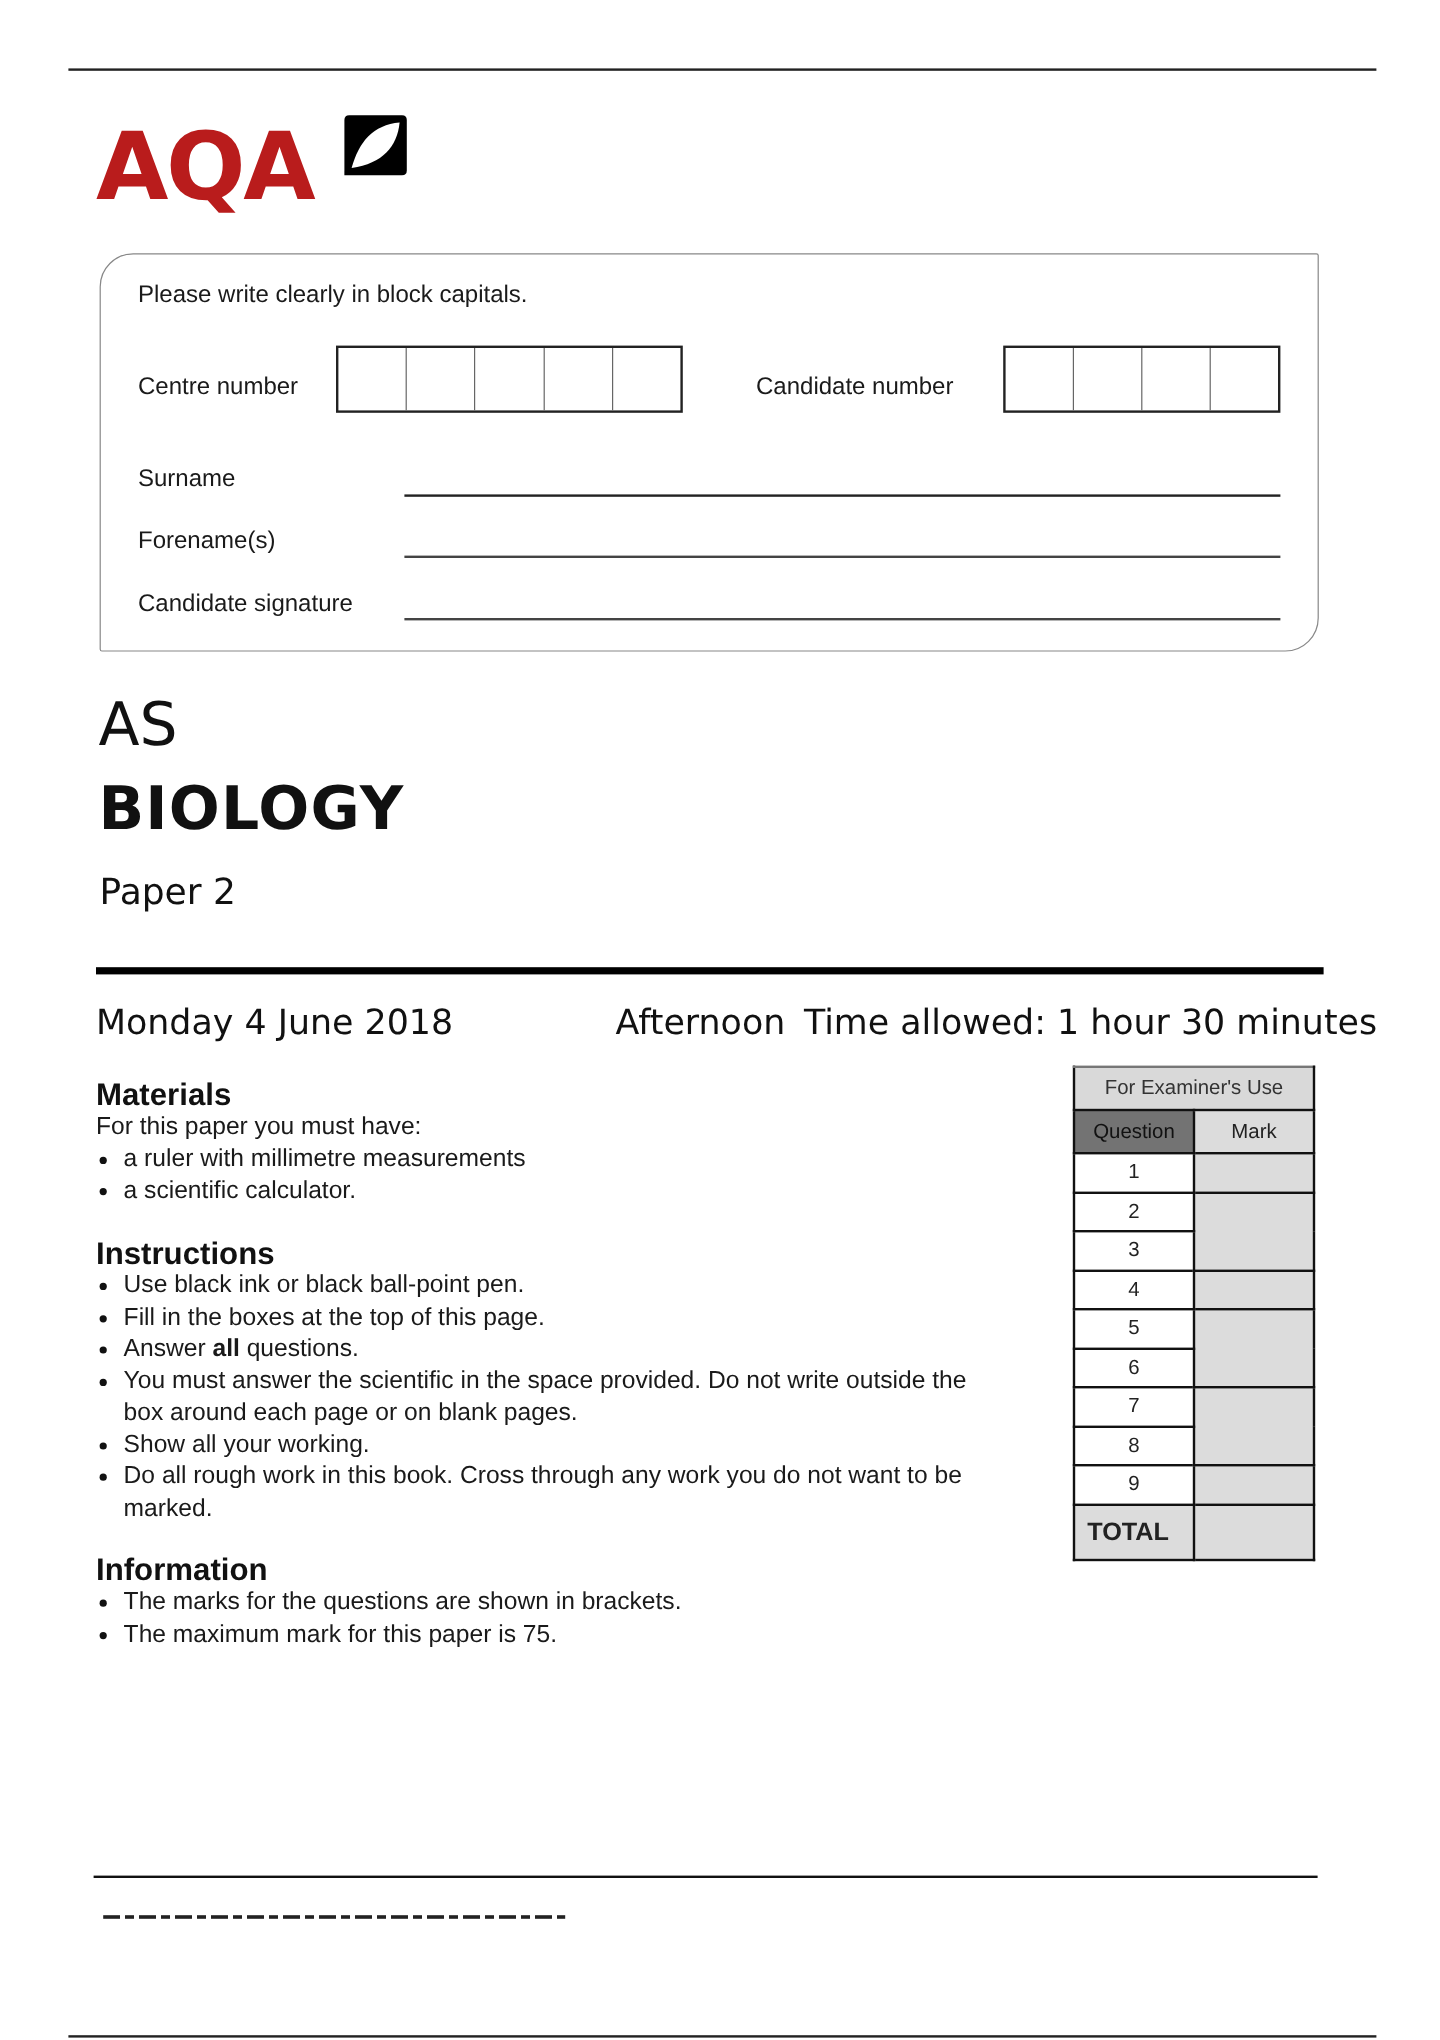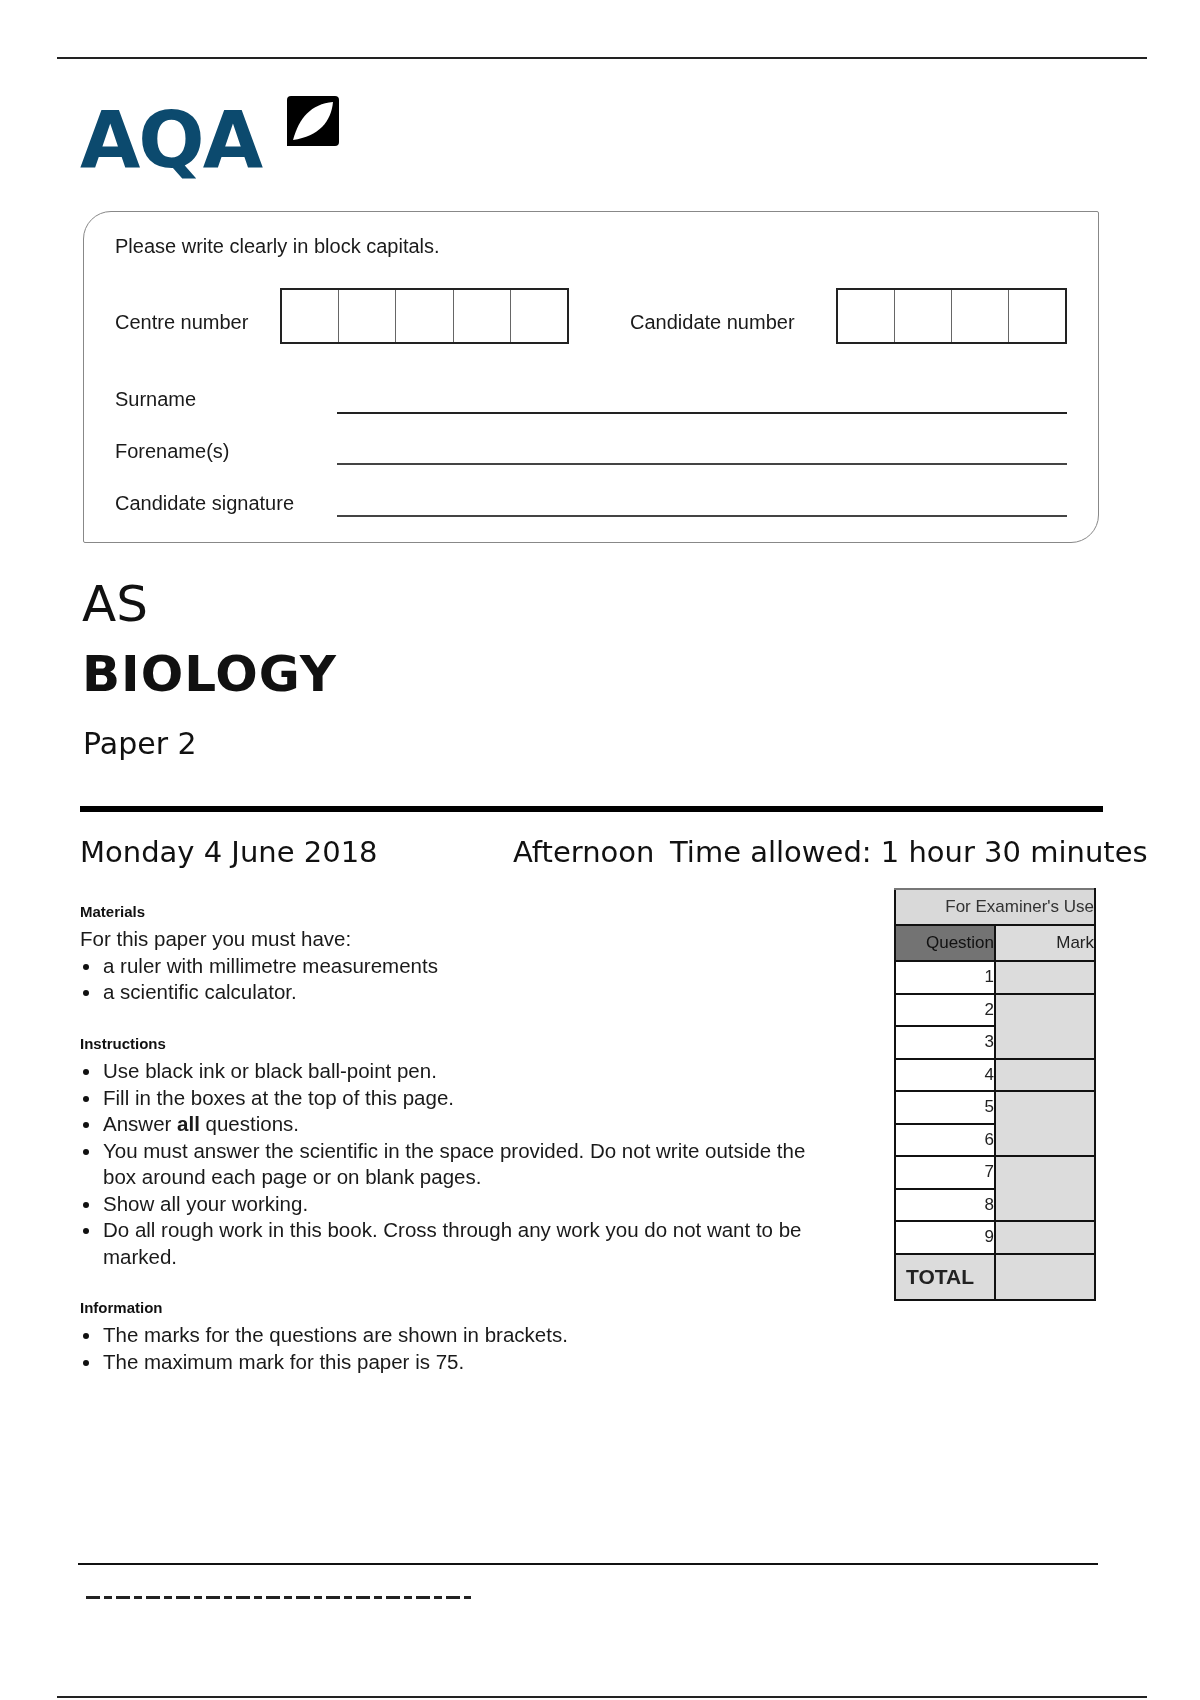--- a/index.html
+++ b/index.html
@@ -9,21 +9,21 @@
   }
   .abs { position: absolute; }
   .rule-top { left: 57px; top: 57px; width: 1090px; height: 2px; background: #222; }
   .rule-bottom { left: 57px; top: 1696px; width: 1090px; height: 2px; background: #222; }
 
   
   .logo { left: 80px; top: 88px; width: 270px; height: 100px; }
   .logo-text {
     position: absolute; left: 0; top: 12px;
     font-family: "DejaVu Sans", sans-serif; font-weight: bold; font-size: 78px;
-    letter-spacing: -2px; line-height: 80px; color: #0c4a6e;
+    letter-spacing: -2px; line-height: 80px; color: #b91c1c;
   }
   .logo-mark { position: absolute; left: 205px; top: 4px; width: 56px; height: 56px; }
 
   
   .form-box {
     left: 83px; top: 211px; width: 1016px; height: 332px;
     border: 1.5px solid #888; border-top-left-radius: 28px; border-bottom-right-radius: 28px;
     border-top-right-radius: 2px; border-bottom-left-radius: 2px; box-sizing: border-box;
   }
   .form-text { font-size: 20px; color: #1a1a1a; }
@@ -57,39 +57,39 @@
     font-size: 30px; line-height: 40px; color: #111;
   }
   .thick-rule { left: 80px; top: 806px; width: 1023px; height: 6px; background: #000; }
   .meta { top: 832px; font-family: "DejaVu Sans", sans-serif; font-size: 29px; line-height: 40px; color: #111; }
   .meta-date { left: 80px; }
   .meta-session { left: 472px; margin-left: 41px; }
   .meta-time { left: 670px; }
 
   
   .section { left: 80px; width: 760px; font-size: 20.5px; line-height: 26.5px; color: #1a1a1a; }
-  .section h3 { margin: 0; font-size: 15px; font-weight: bold; line-height: 28px; color: #111; }
+  .section h3 { margin: 0; font-size: 26px; font-weight: bold; line-height: 28px; color: #111; }
   .section p { margin: 0; }
   .section ul { list-style: none; margin: 0; padding: 0; }
   .section li { position: relative; padding-left: 23px; }
   .section li::before {
     content: ""; position: absolute; left: 3px; top: 11px;
     width: 6px; height: 6px; border-radius: 50%; background: #111;
   }
   .materials { top: 898px; }
   .instructions { top: 1030px; }
   .information { top: 1294px; }
 
   
   .exam-table {
     left: 894px; top: 888px; width: 202px;
     border-collapse: collapse; font-size: 17px; color: #222;
   }
   .exam-table td {
-    border: 2px solid #111; text-align: right; padding: 0; height: 32.5px;
+    border: 2px solid #111; text-align: center; padding: 0; height: 32.5px;
     box-sizing: border-box;
   }
   .exam-table .hdr-examiner {
     background: #d9d9d9; height: 36px; color: #333; border-top-color: #777;
   }
   .exam-table .q-cell { background: #fff; width: 100px; }
   .exam-table .m-cell { background: #dcdcdc; }
   .exam-table .hdr-q { background: #737373; height: 36px; color: #111; }
   .exam-table .hdr-m { background: #dcdcdc; color: #222; }
   .exam-table .total { background: #dcdcdc; font-weight: bold; font-size: 21px; height: 46px; text-align: left; padding-left: 10px; }

